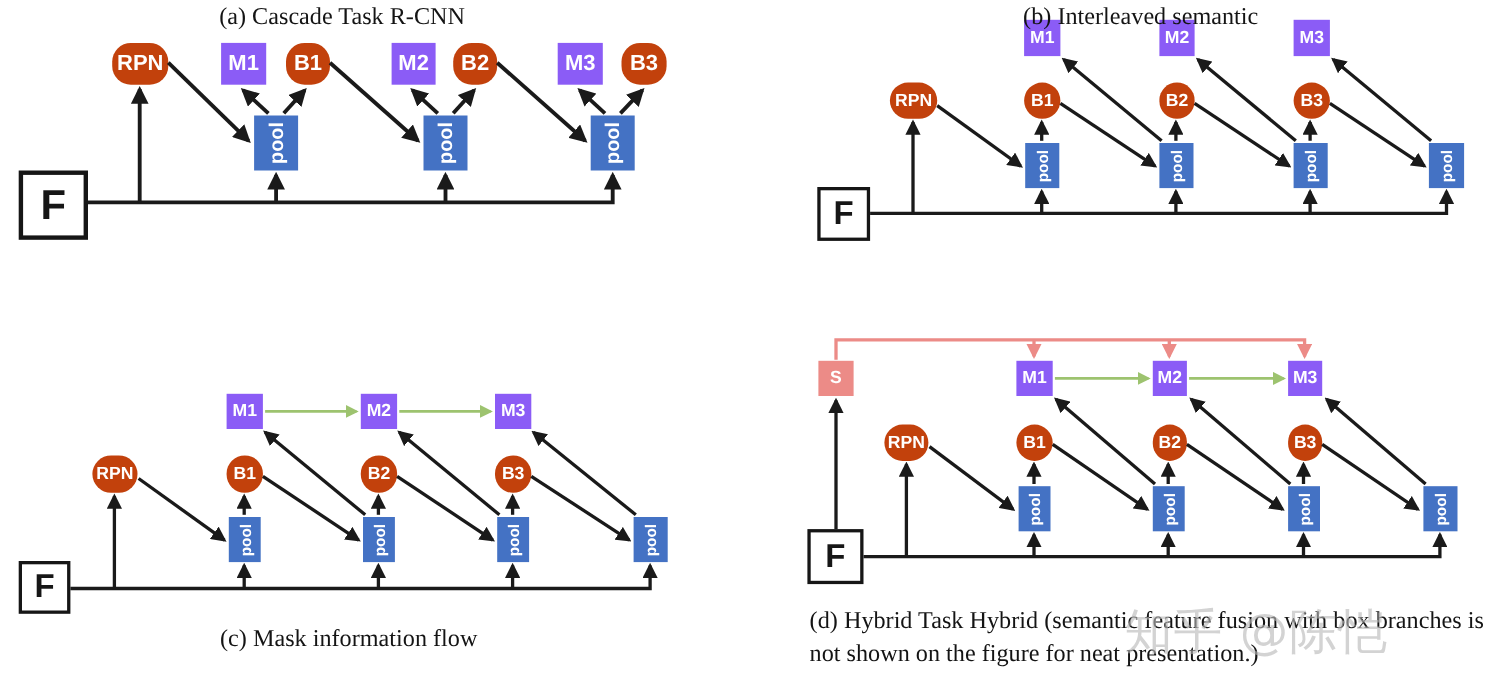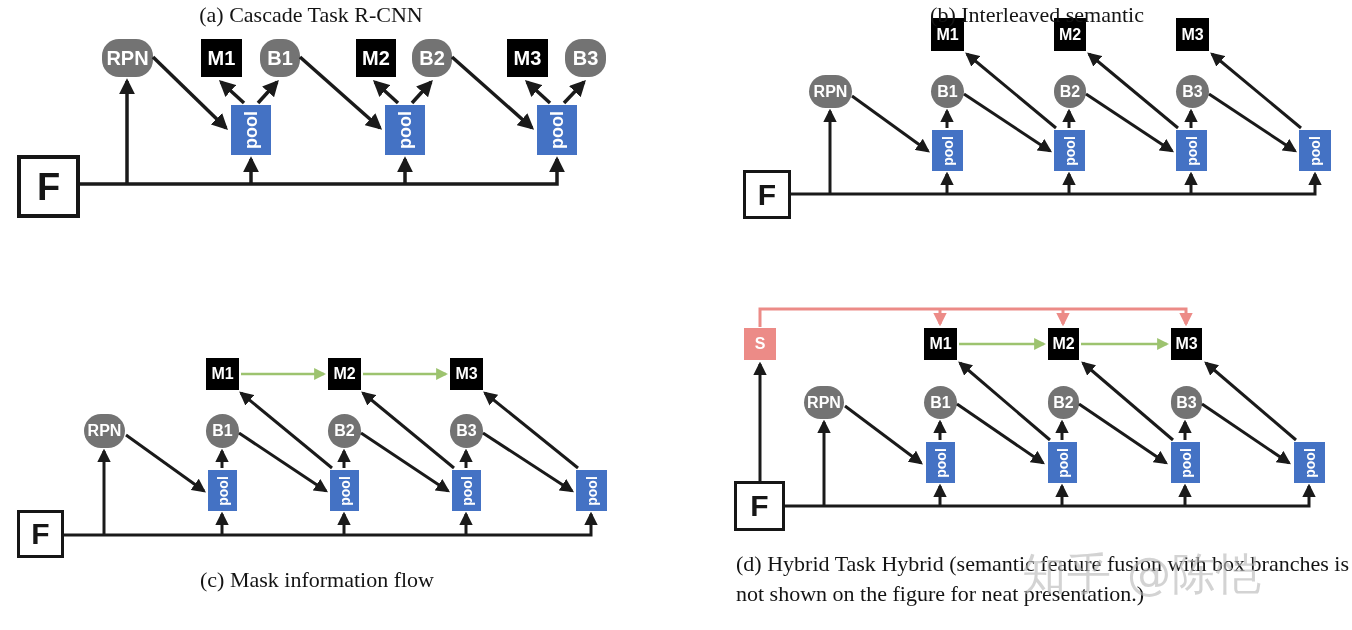--- a/index.html
+++ b/index.html
@@ -7,22 +7,22 @@
     position:relative;width:1352px;height:630px;background:#ffffff;overflow:hidden;
     font-family:"Liberation Sans", sans-serif;
   }
   .edges{position:absolute;left:0;top:0;width:1352px;height:630px;pointer-events:none;z-index:3;}
   .node{
     position:absolute;display:flex;align-items:center;justify-content:center;
     box-sizing:border-box;z-index:2;color:#ffffff;font-weight:700;line-height:1;
   }
   .node span{display:block;white-space:nowrap;}
   .node.feature{background:#ffffff;border:4px solid #161616;color:#161616;font-weight:600;}
-  .node.rpn,.node.bbox{background:#737373;border-radius:17px;}
-  .node.mask{background:#000000;}
+  .node.rpn,.node.bbox{background:#c2410c;border-radius:17px;}
+  .node.mask{background:#8b5cf6;}
   .node.pool{background:#4472C4;}
   .node.pool span{transform:rotate(-90deg);}
   .node.sem{background:#EC8B87;}
   .caption{
     position:absolute;z-index:4;color:#141414;
     font-family:"Liberation Serif", serif;font-size:22px;line-height:1.36;
   }
   .cap-a{left:0;top:244;width:622px;text-align:center;}
   .cap-b{left:726px;top:244;width:622px;text-align:center;}
   .cap-c{left:6px;top:565px;width:622px;text-align:center;}

